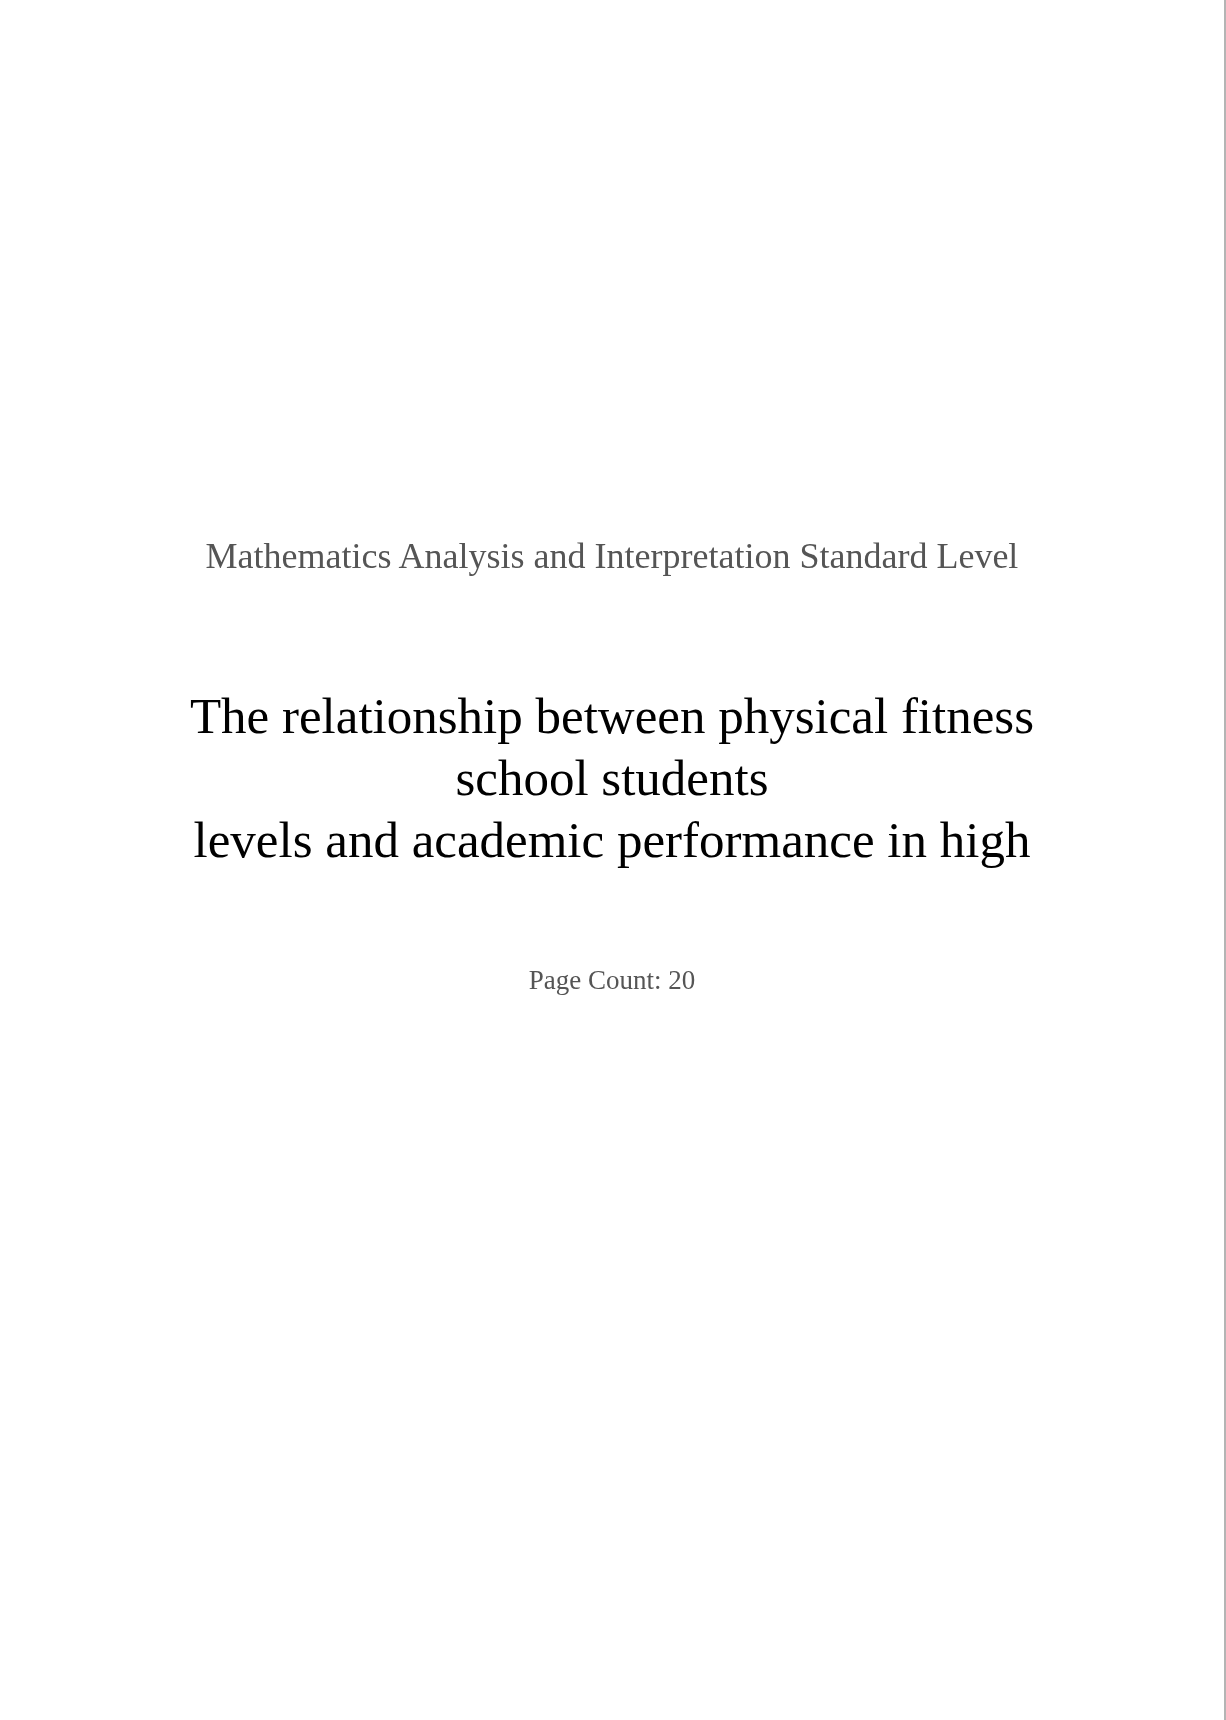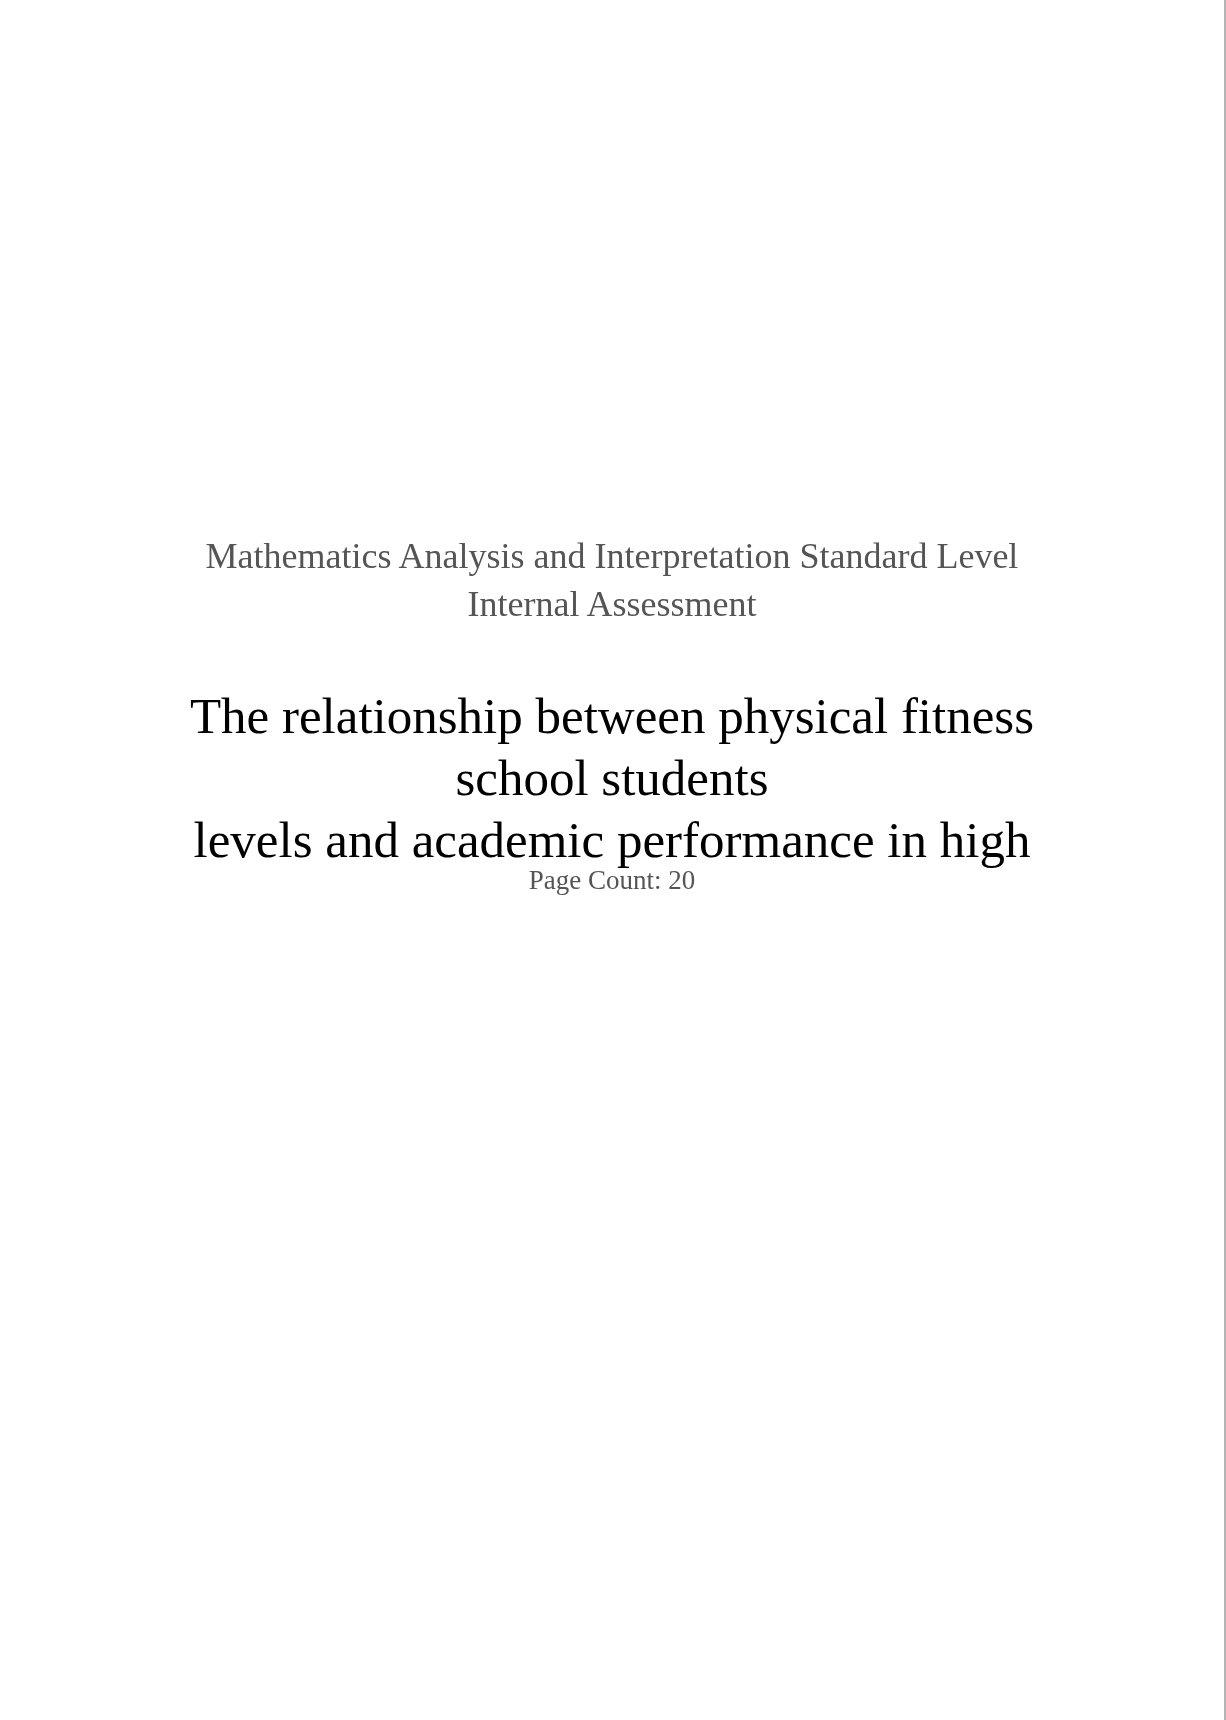--- a/index.html
+++ b/index.html
@@ -48,34 +48,33 @@
     .title {
       top: 685px;
       color: #000000;
       font-size: 51px;
       line-height: 62px;
       margin: 0;
       font-weight: normal;
     }
     .title span { display: block; }
     .page-count {
-      top: 862px;
+      top: 962px;
       color: #555555;
       font-size: 27px;
       line-height: 36px;
       margin: 0;
     }
   </style>
 </head>
 <body>
 
 <div class="page">
   <h2 class="content subtitle">
     <span>Mathematics Analysis and Interpretation Standard Level</span>
-    <span>Internal Assessment</span>
   </h2>
 
   <h1 class="content title">
     <span>The relationship between physical fitness</span>
     <span>school students</span>
     <span>levels and academic performance in high</span>
   </h1>
 
   <p class="content page-count">Page Count: 20</p>
 </div>

